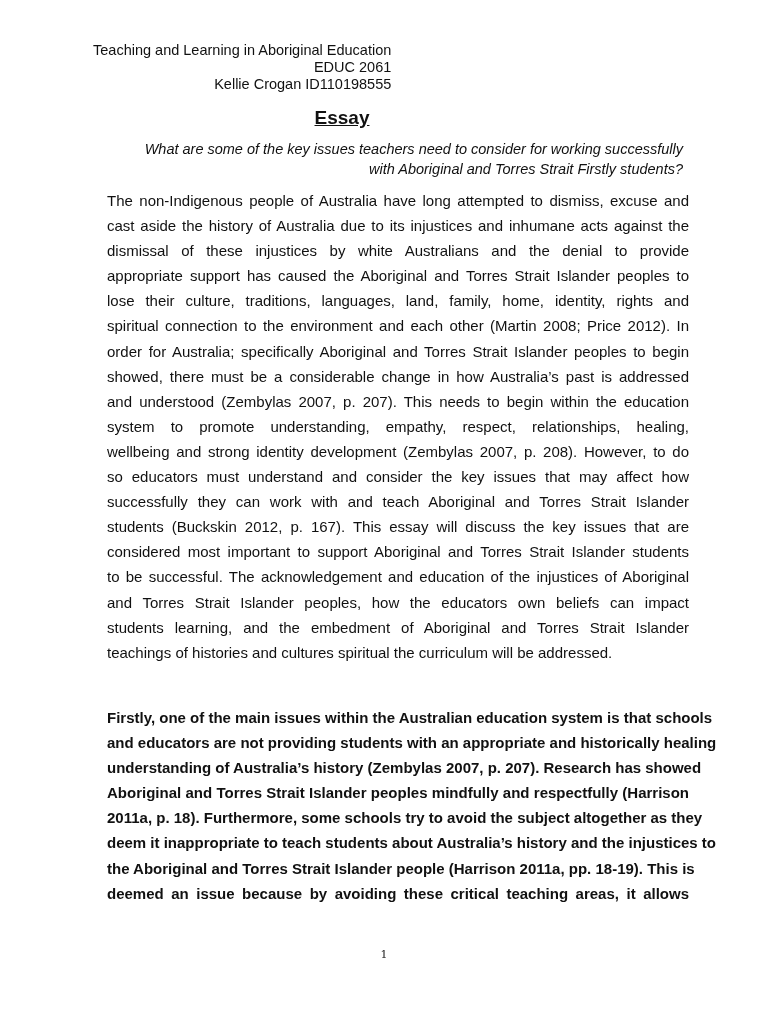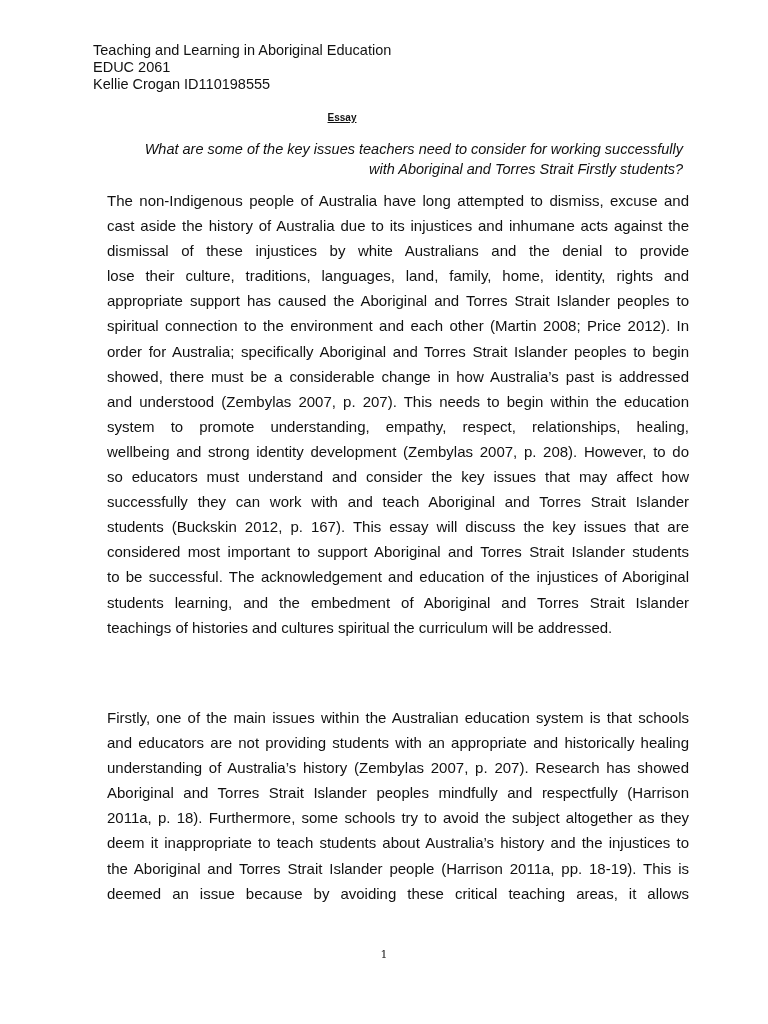--- a/index.html
+++ b/index.html
@@ -23,28 +23,28 @@
       height: 1024px;
       background: #ffffff;
     }
     .header {
       position: absolute;
       left: 93px;
       top: 42px;
       font-size: 14.5px;
       line-height: 17px;
     }
-    .header div { white-space: nowrap; }
+    .header div { white-space: nowrap; text-align: right; }
     .title {
       position: absolute;
       left: 0;
       width: 684px;
       top: 109px;
       text-align: center;
-      font-size: 10px;
+      font-size: 19px;
       font-weight: bold;
       text-decoration: underline;
       line-height: 18px;
     }
     .title span { position: relative; left: 0px; }
     .question {
       position: absolute;
       left: 93px;
       top: 140px;
       width: 590px;
@@ -65,21 +65,21 @@
       display: block;
       white-space: nowrap;
       text-align: justify;
       text-align-last: justify;
       height: 25.1px;
     }
     .para .line.last {
       text-align-last: left;
     }
     #para1 { top: 188px; }
-    #para2 { top: 705px; }
+    #para2 { top: 705px; font-weight: bold; }
     .page-number {
       position: absolute;
       left: 0;
       width: 768px;
       top: 948px;
       text-align: center;
       font-family: "DejaVu Serif", serif;
       font-size: 11px;
       color: #222222;
     }
@@ -101,33 +101,34 @@
 
   <div class="question">
     <div>What are some of the key issues teachers need to consider for working successfully</div>
     <div>with Aboriginal and Torres Strait Firstly students?</div>
   </div>
 
   <div class="para" id="para1">
     <span class="line">The non-Indigenous people of Australia have long attempted to dismiss, excuse and</span>
     <span class="line">cast aside the history of Australia due to its injustices and inhumane acts against the</span>
     <span class="line">dismissal of these injustices by white Australians and the denial to provide</span>
+    <span class="line">appropriate support has caused the Aboriginal and Torres Strait Islander peoples to</span>
     <span class="line">lose their culture, traditions, languages, land, family, home, identity, rights and</span>
-    <span class="line">appropriate support has caused the Aboriginal and Torres Strait Islander peoples to</span>
     <span class="line">spiritual connection to the environment and each other (Martin 2008; Price 2012). In</span>
     <span class="line">order for Australia; specifically Aboriginal and Torres Strait Islander peoples to begin</span>
     <span class="line">showed, there must be a considerable change in how Australia’s past is addressed</span>
     <span class="line">and understood (Zembylas 2007, p. 207). This needs to begin within the education</span>
     <span class="line">system to promote understanding, empathy, respect, relationships, healing,</span>
     <span class="line">wellbeing and strong identity development (Zembylas 2007, p. 208). However, to do</span>
     <span class="line">so educators must understand and consider the key issues that may affect how</span>
     <span class="line">successfully they can work with and teach Aboriginal and Torres Strait Islander</span>
     <span class="line">students (Buckskin 2012, p. 167). This essay will discuss the key issues that are</span>
     <span class="line">considered most important to support Aboriginal and Torres Strait Islander students</span>
     <span class="line">to be successful. The acknowledgement and education of the injustices of Aboriginal</span>
+    <span class="line">and Torres Strait Islander peoples, how the educators own beliefs can impact</span>
     <span class="line">students learning, and the embedment of Aboriginal and Torres Strait Islander</span>
     <span class="line last">teachings of histories and cultures spiritual the curriculum will be addressed.</span>
   </div>
 
   <div class="para" id="para2">
     <span class="line">Firstly, one of the main issues within the Australian education system is that schools</span>
     <span class="line">and educators are not providing students with an appropriate and historically healing</span>
     <span class="line">understanding of Australia’s history (Zembylas 2007, p. 207). Research has showed</span>
     <span class="line">Aboriginal and Torres Strait Islander peoples mindfully and respectfully (Harrison</span>
     <span class="line">2011a, p. 18). Furthermore, some schools try to avoid the subject altogether as they</span>

